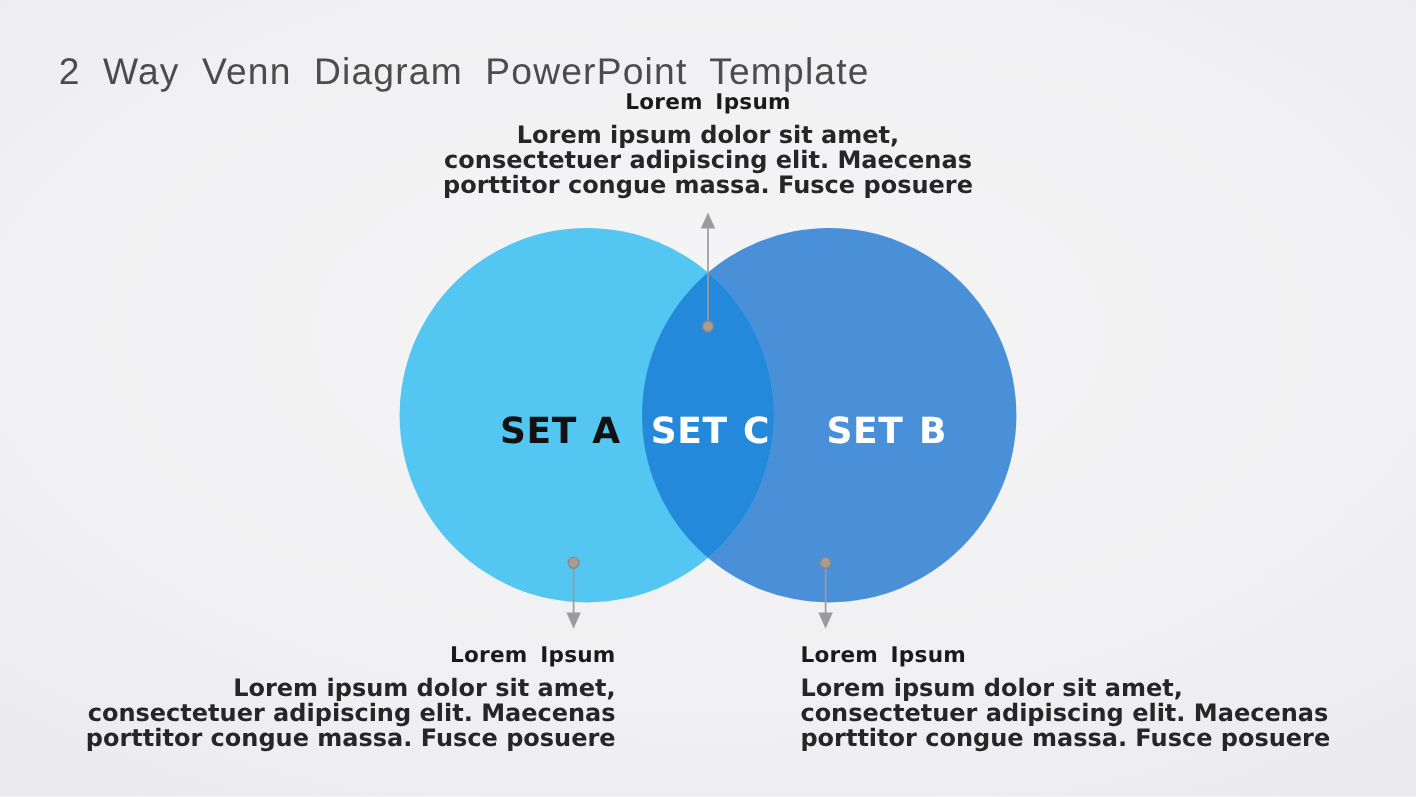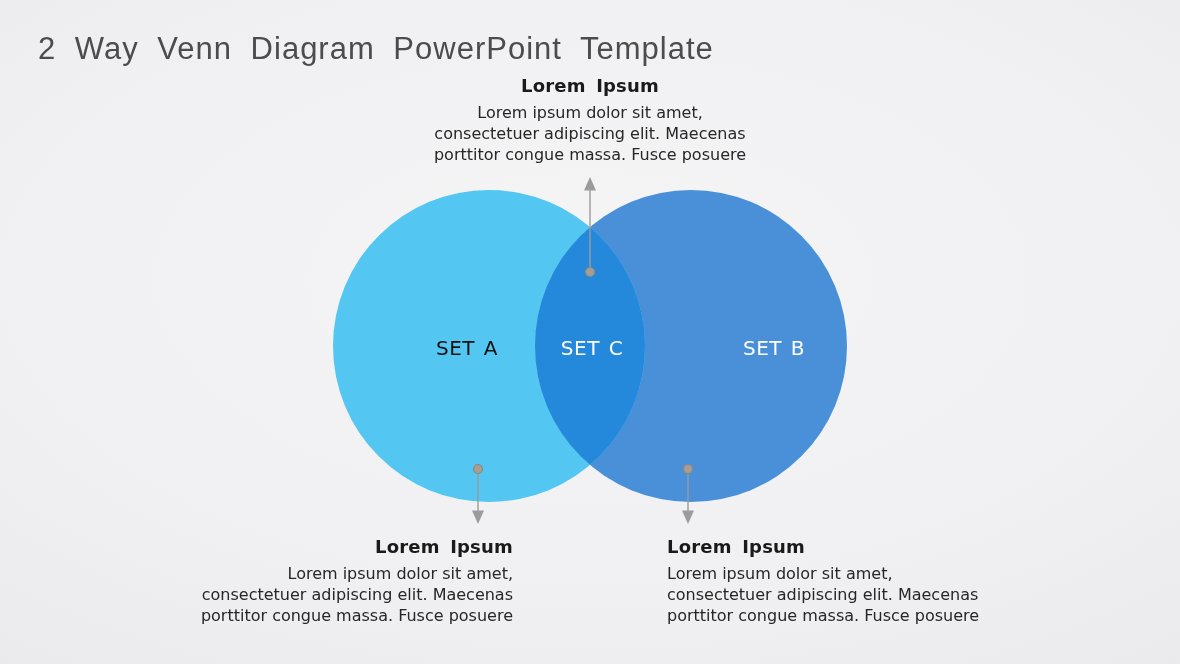--- a/index.html
+++ b/index.html
@@ -12,65 +12,66 @@
     overflow: hidden;
     background: radial-gradient(ellipse 130% 120% at 50% 42%,
                 #f5f5f6 0%, #f0f0f2 40%, #e7e7ea 75%, #dcdcdf 100%);
     font-family: "DejaVu Sans", sans-serif;
   }
 
   .slide-title {
     position: absolute;
     left: 33px;
     top: 26px;
-    margin: 5px;
+    margin: 16px;
     font-family: "Liberation Sans", sans-serif;
     font-weight: 400;
     font-size: 31px;
     letter-spacing: 1px;
     word-spacing: 9px;
     color: #4c4c4c;
     white-space: nowrap;
   }
 
   .venn-svg {
     position: absolute;
     left: 0;
     top: 0;
   }
 
   .set-label {
     position: absolute;
-    top: 348px;
+    top: 360px;
     transform: translate(-50%, -50%);
-    font-weight: normal;
-    font-size: 20px;
+    font-weight: bold;
+    font-size: 30px;
     letter-spacing: 0.5px;
     word-spacing: 2px;
     white-space: nowrap;
   }
   .set-label.a { left: 467px; color: #111111; }
   .set-label.c { left: 592px; color: #ffffff; }
-  .set-label.b { left: 739px; color: #ffffff; margin-left: 35px; }
+  .set-label.b { left: 739px; color: #ffffff; }
 
   .annot { position: absolute; }
   .annot-heading {
     font-size: 18px;
     font-weight: bold;
     color: #1a1a1a;
     letter-spacing: 0.2px;
     word-spacing: 4px;
     line-height: 24px;
     margin-bottom: 4px;
     white-space: nowrap;
   }
   .annot-body {
-    font-size: 16px;
+    font-size: 20px;
     line-height: 21px;
     color: #262626;
+    font-weight: bold;
   }
   .annot-body div { white-space: nowrap; }
 
   .annot.top {
     top: 74px;
     left: 590px;
     transform: translateX(-50%);
     text-align: center;
   }
   .annot.bottom-left {

